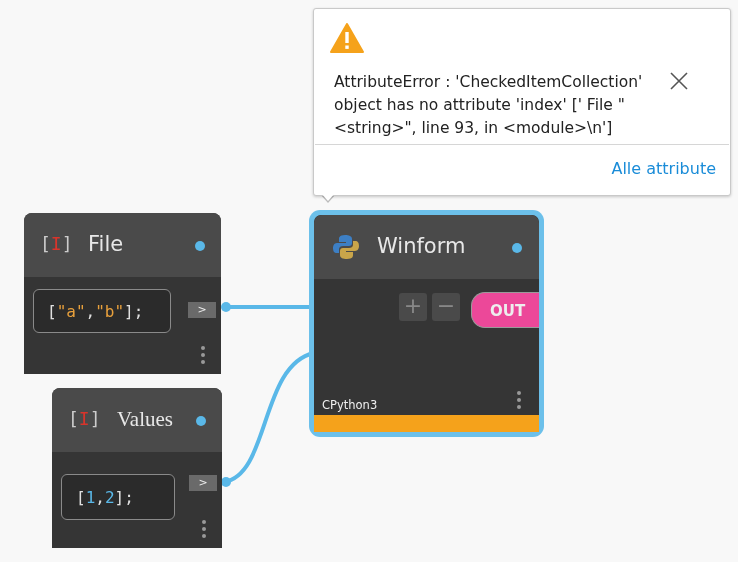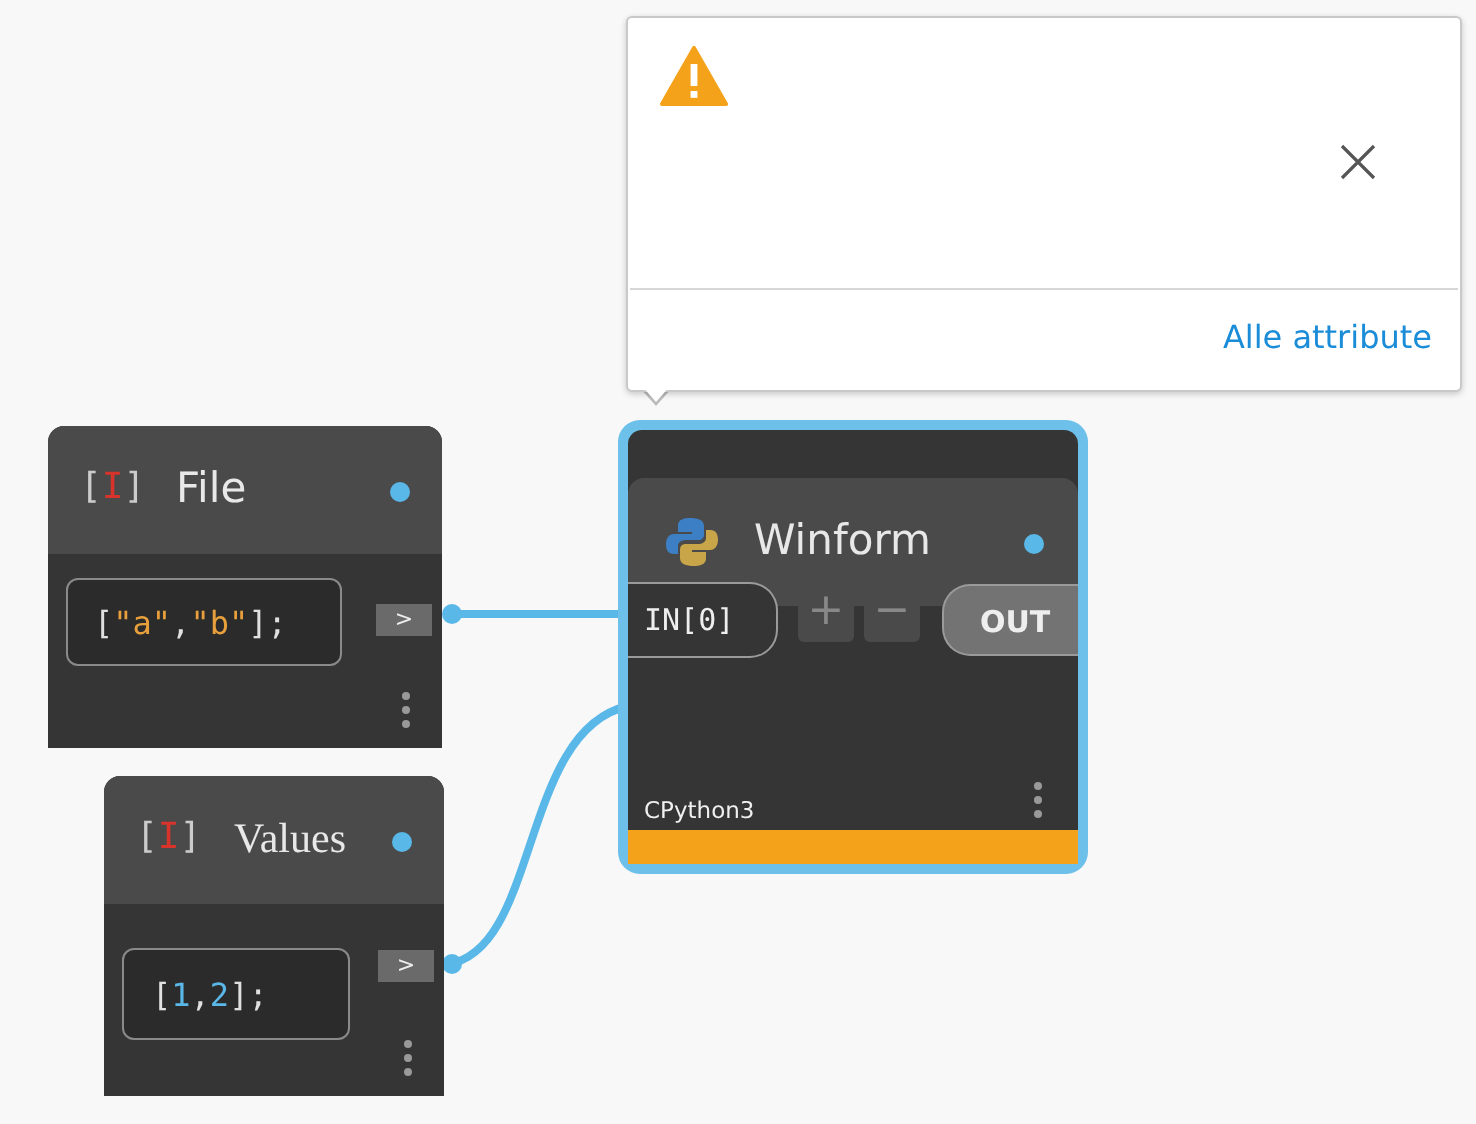--- a/index.html
+++ b/index.html
@@ -26,21 +26,21 @@
   .dots { position:absolute; width:4px; }
   .dots span { display:block; width:4px; height:4px; border-radius:50%; background:#999; margin-bottom:3px; }
   .list-icon { position:absolute; font-family:"DejaVu Sans Mono", monospace; font-size:18px; color:#ccc; }
   .list-icon .bar { color:#d9342b; }
   .s { color:#e8a03c; }
   .n { color:#5ab8e8; }
 
   .winform { left:309px; top:210px; width:235px; height:227px; background:#6cc0ea; border-radius:11px; }
   .winform-inner { position:absolute; left:5px; top:5px; width:225px; height:217px; background:#353535; border-radius:7px 7px 0 0; overflow:hidden; }
   .port { position:absolute; border:1.5px solid #9a9a9a; border-left:none; border-radius:0 14px 14px 0; color:#eee; font-family:"DejaVu Sans Mono", monospace; font-size:15px; background:#353535; }
-  .port-out { position:absolute; border:1.5px solid #9a9a9a; border-right:none; border-radius:14px 0 0 14px; color:#eee; font-size:15px; font-weight:bold; background:#737373; }
+  .port-out { position:absolute; border:1.5px solid #9a9a9a; border-right:none; border-radius:14px 0 0 14px; color:#eee; font-size:15px; font-weight:bold; background:#ec4899; }
   .pm-btn { position:absolute; width:28px; height:28px; background:#4a4a4a; color:#888; font-size:22px; text-align:center; line-height:26px; border-radius:3px; cursor:pointer; }
   .orange { position:absolute; left:0; bottom:0; width:100%; height:17px; background:#f5a21b; }
   .engine { position:absolute; left:8px; top:183px; font-size:11.5px; color:#f0f0f0; }
 </style>
 </head>
 <body>
 
 <svg class="abs" style="left:0;top:0;" width="738" height="562">
   <path d="M 224 307 L 314 307" stroke="#5ab8e8" stroke-width="4" fill="none"></path>
   <path d="M 224 482 C 270 475, 260 365, 314 353" stroke="#5ab8e8" stroke-width="4" fill="none"></path>
@@ -77,48 +77,48 @@
   <div class="out-btn" style="left:137px;top:87px;">&gt;</div>
   <div class="dots" style="left:150px;top:132px;">
       <span></span>
       <span></span>
       <span></span>
     </div>
 </div>
 
 <div class="abs winform">
   <div class="winform-inner">
-    <div class="node-header" style="height:64px;margin-top:24px;">
+    <div class="node-header" style="height:64px;">
       <svg style="position:absolute;left:19px;top:19px;" width="26" height="26" viewBox="0 0 26 26">
         <path d="M12 1 C6 1 6 4 6 5 L6 8 L13 8 L13 9 L4 9 C1 9 0 12 0 14 C0 17 1 19 4 19 L6 19 L6 15 C6 13 8 12 10 12 L16 12 C18 12 19 11 19 9 L19 5 C19 2 16 1 12 1 Z" fill="#3d7fc4"></path>
         <path d="M14 25 C20 25 20 22 20 21 L20 18 L13 18 L13 17 L22 17 C25 17 26 14 26 12 C26 9 25 7 22 7 L20 7 L20 11 C20 13 18 14 16 14 L10 14 C8 14 7 15 7 17 L7 21 C7 24 10 25 14 25 Z" fill="#c9a54a"></path>
       </svg>
       <span class="node-title" style="left:63px;top:19px;">Winform</span>
       <span class="node-dot" style="left:198px;top:28px;"></span>
     </div>
-    <div class="port" style="left:0;top:76px;width:66px;height:36px;line-height:36px;padding-left:8px;">IN[0]</div>
     <div class="pm-btn" style="left:85px;top:78px;">+</div>
     <div class="pm-btn" style="left:118px;top:78px;">−</div>
     <div class="port-out" style="left:157px;top:77px;width:68px;height:36px;line-height:36px;padding-left:18px;box-sizing:border-box;">OUT</div>
     <span class="engine">CPython3</span>
     <div class="dots" style="left:203px;top:176px;">
         <span></span>
         <span></span>
         <span></span>
       </div>
     <div class="orange"></div>
   </div>
 </div>
 
 <div class="abs popup-tail-border"></div>
 <div class="abs popup">
   <svg class="abs warn-icon" viewBox="0 0 34 30">
     <path d="M17 1 L33 29 L1 29 Z" fill="#f5a21b" stroke="#f5a21b" stroke-width="2" stroke-linejoin="round"></path>
     <rect x="15.3" y="9" width="3.4" height="11" fill="#fff"></rect>
     <rect x="15.3" y="22.5" width="3.4" height="3.4" fill="#fff"></rect>
   </svg>
+  <div class="abs warn-msg">AttributeError : 'CheckedItemCollection' object has no attribute 'index' ['  File "&lt;string&gt;", line 93, in &lt;module&gt;\n']</div>
   <svg class="abs close-btn" viewBox="0 0 24 24">
     <path d="M4 4 L20 20 M20 4 L4 20" stroke="#555" stroke-width="1.6"></path>
   </svg>
   <div class="abs divider"></div>
   <span class="abs dismiss">Alle attribute</span>
 </div>
 <div class="abs popup-tail"></div>
 
 </body></html>

